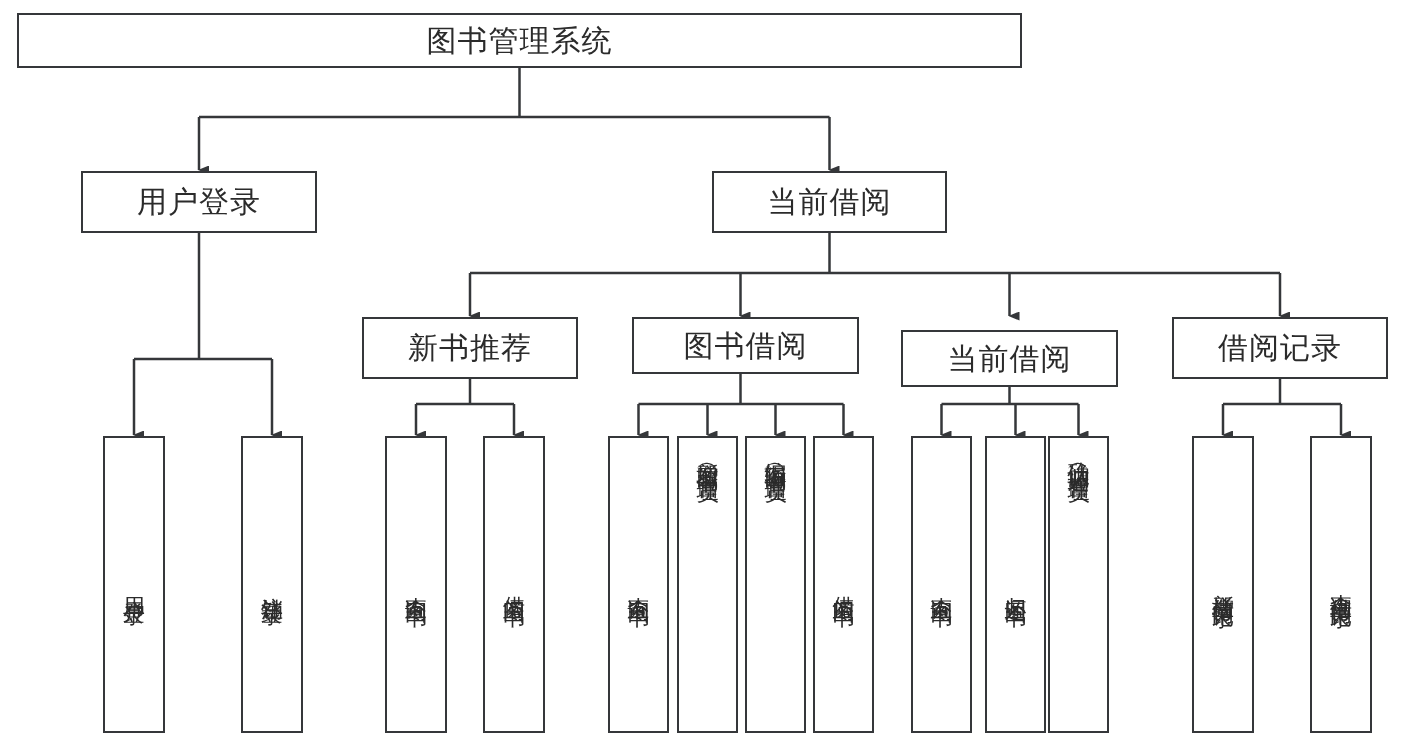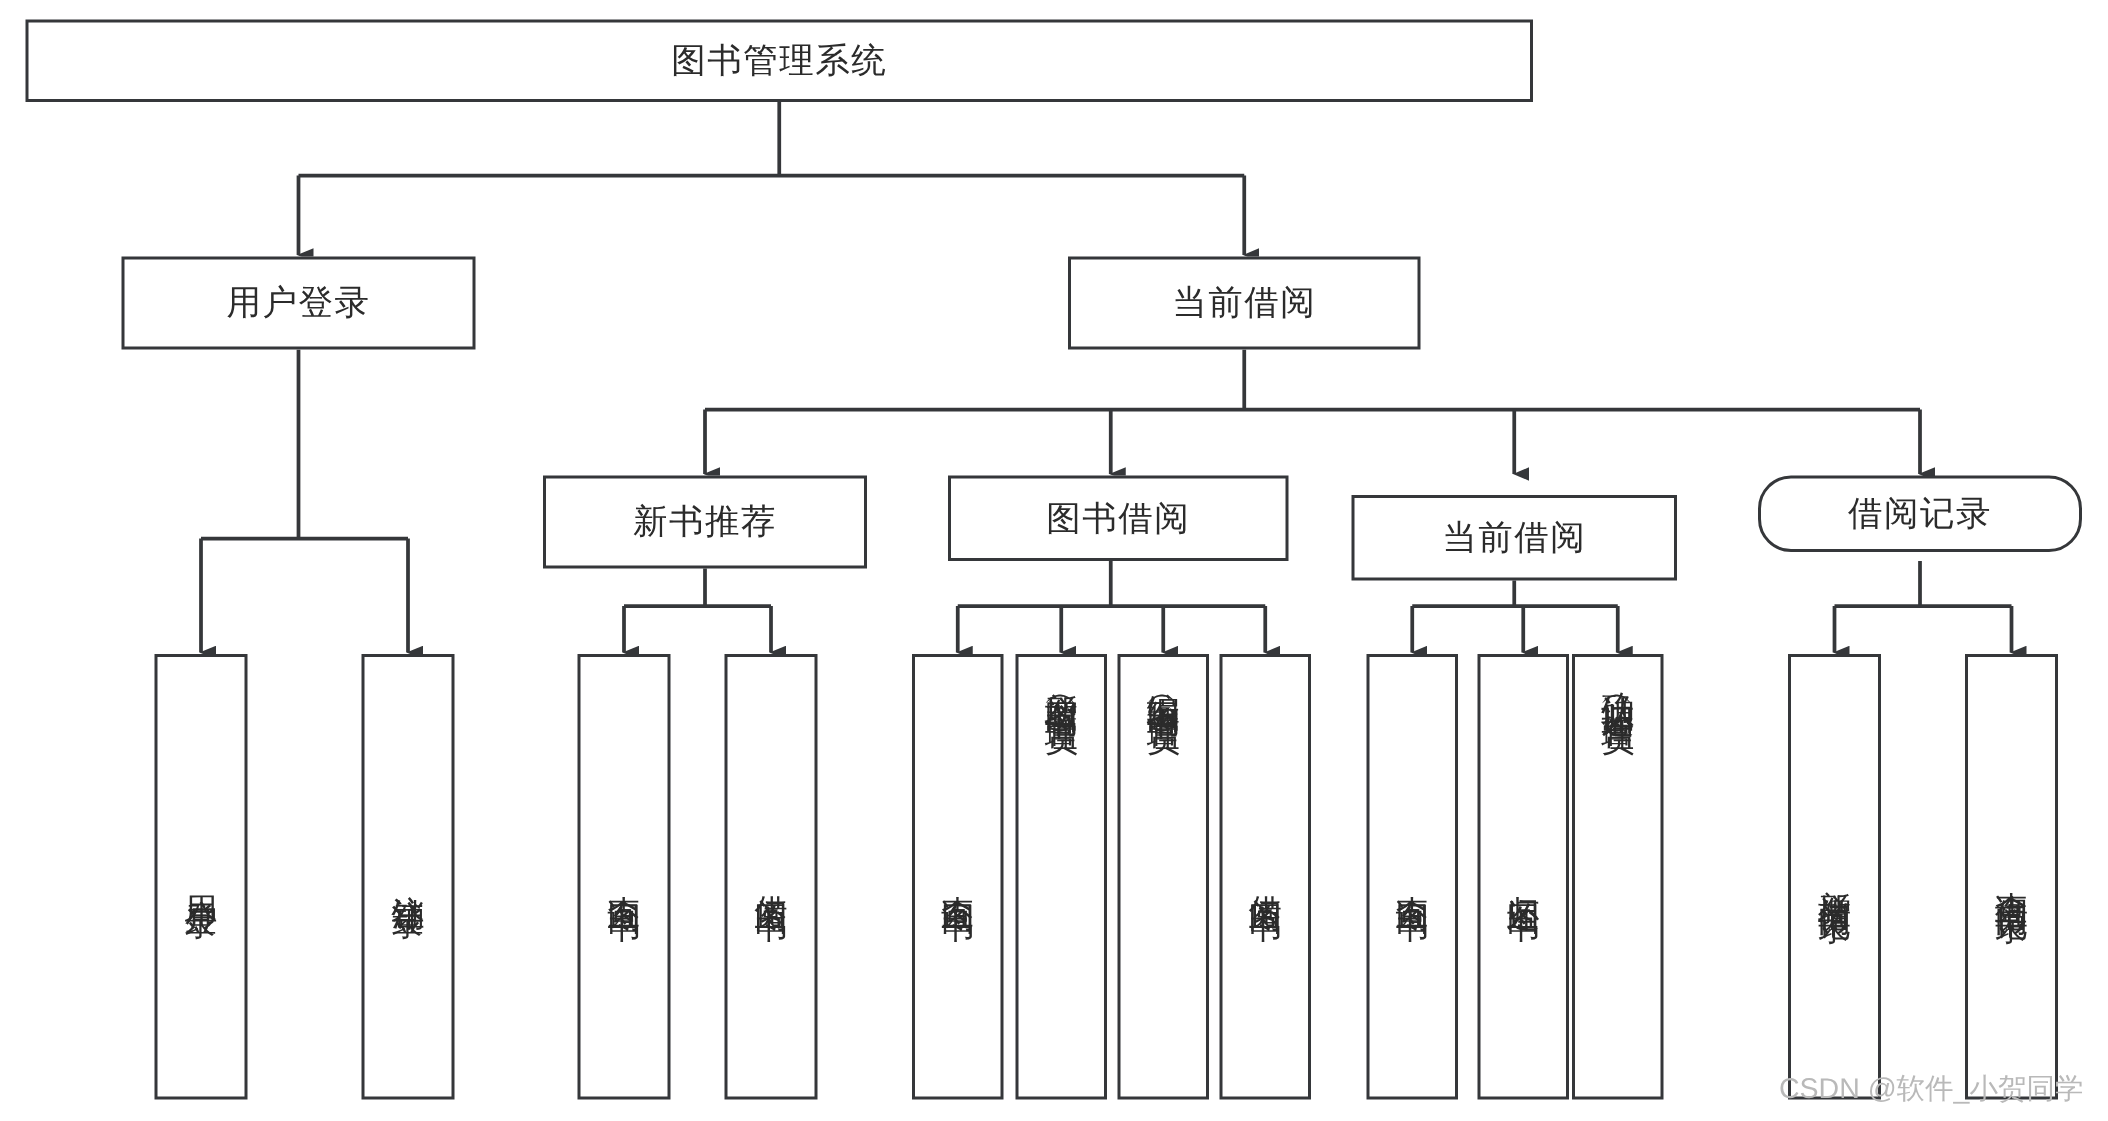--- a/index.html
+++ b/index.html
@@ -29,21 +29,21 @@
     position: absolute;
     box-sizing: border-box;
     background: #ffffff;
     border: 2.5px solid #35373a;
     display: flex;
     align-items: center;
     justify-content: center;
     color: #2b2b2b;
   }
   .node.horiz {
-    font-size: 23px;
+    font-size: 30px;
     letter-spacing: 1px;
     line-height: 1.2;
     justify-content: center;
   }
   .node.vert {
     writing-mode: vertical-rl;
     text-orientation: upright;
     font-size: 22px;
     line-height: 1.18;
     letter-spacing: 3px;
@@ -120,21 +120,21 @@
       </div>
       <div class="node horiz" style="left: 362px; top: 317px; width: 216px; height: 62px;">
         <span>新书推荐</span>
       </div>
       <div class="node horiz" style="left: 632px; top: 317px; width: 227px; height: 57px;">
         <span>图书借阅</span>
       </div>
       <div class="node horiz" style="left: 901px; top: 330px; width: 217px; height: 57px;">
         <span>当前借阅</span>
       </div>
-      <div class="node horiz" style="left: 1172px; top: 317px; width: 216px; height: 51px; border-radius: 22px;">
+      <div class="node horiz" style="left: 1172px; top: 317px; width: 216px; height: 62px;">
         <span>借阅记录</span>
       </div>
       <div class="node vert" style="left: 103px; top: 436px; width: 62px; height: 297px;">
         <span>用户登录</span>
       </div>
       <div class="node vert" style="left: 241px; top: 436px; width: 62px; height: 297px;">
         <span>注销登录</span>
       </div>
       <div class="node vert" style="left: 385px; top: 436px; width: 62px; height: 297px;">
         <span>查询图书</span>
@@ -163,14 +163,13 @@
       <div class="node vert topalign" style="left: 1048px; top: 436px; width: 61px; height: 297px;">
         <span>确认归还（管理员）</span>
       </div>
       <div class="node vert" style="left: 1192px; top: 436px; width: 62px; height: 297px;">
         <span>新增借阅记录</span>
       </div>
       <div class="node vert" style="left: 1310px; top: 436px; width: 62px; height: 297px;">
         <span>查询借阅记录</span>
       </div>
     </div>
-  <div class="watermark">CSDN @软件_小贺同学</div>
 </div>
 
 </body></html>

